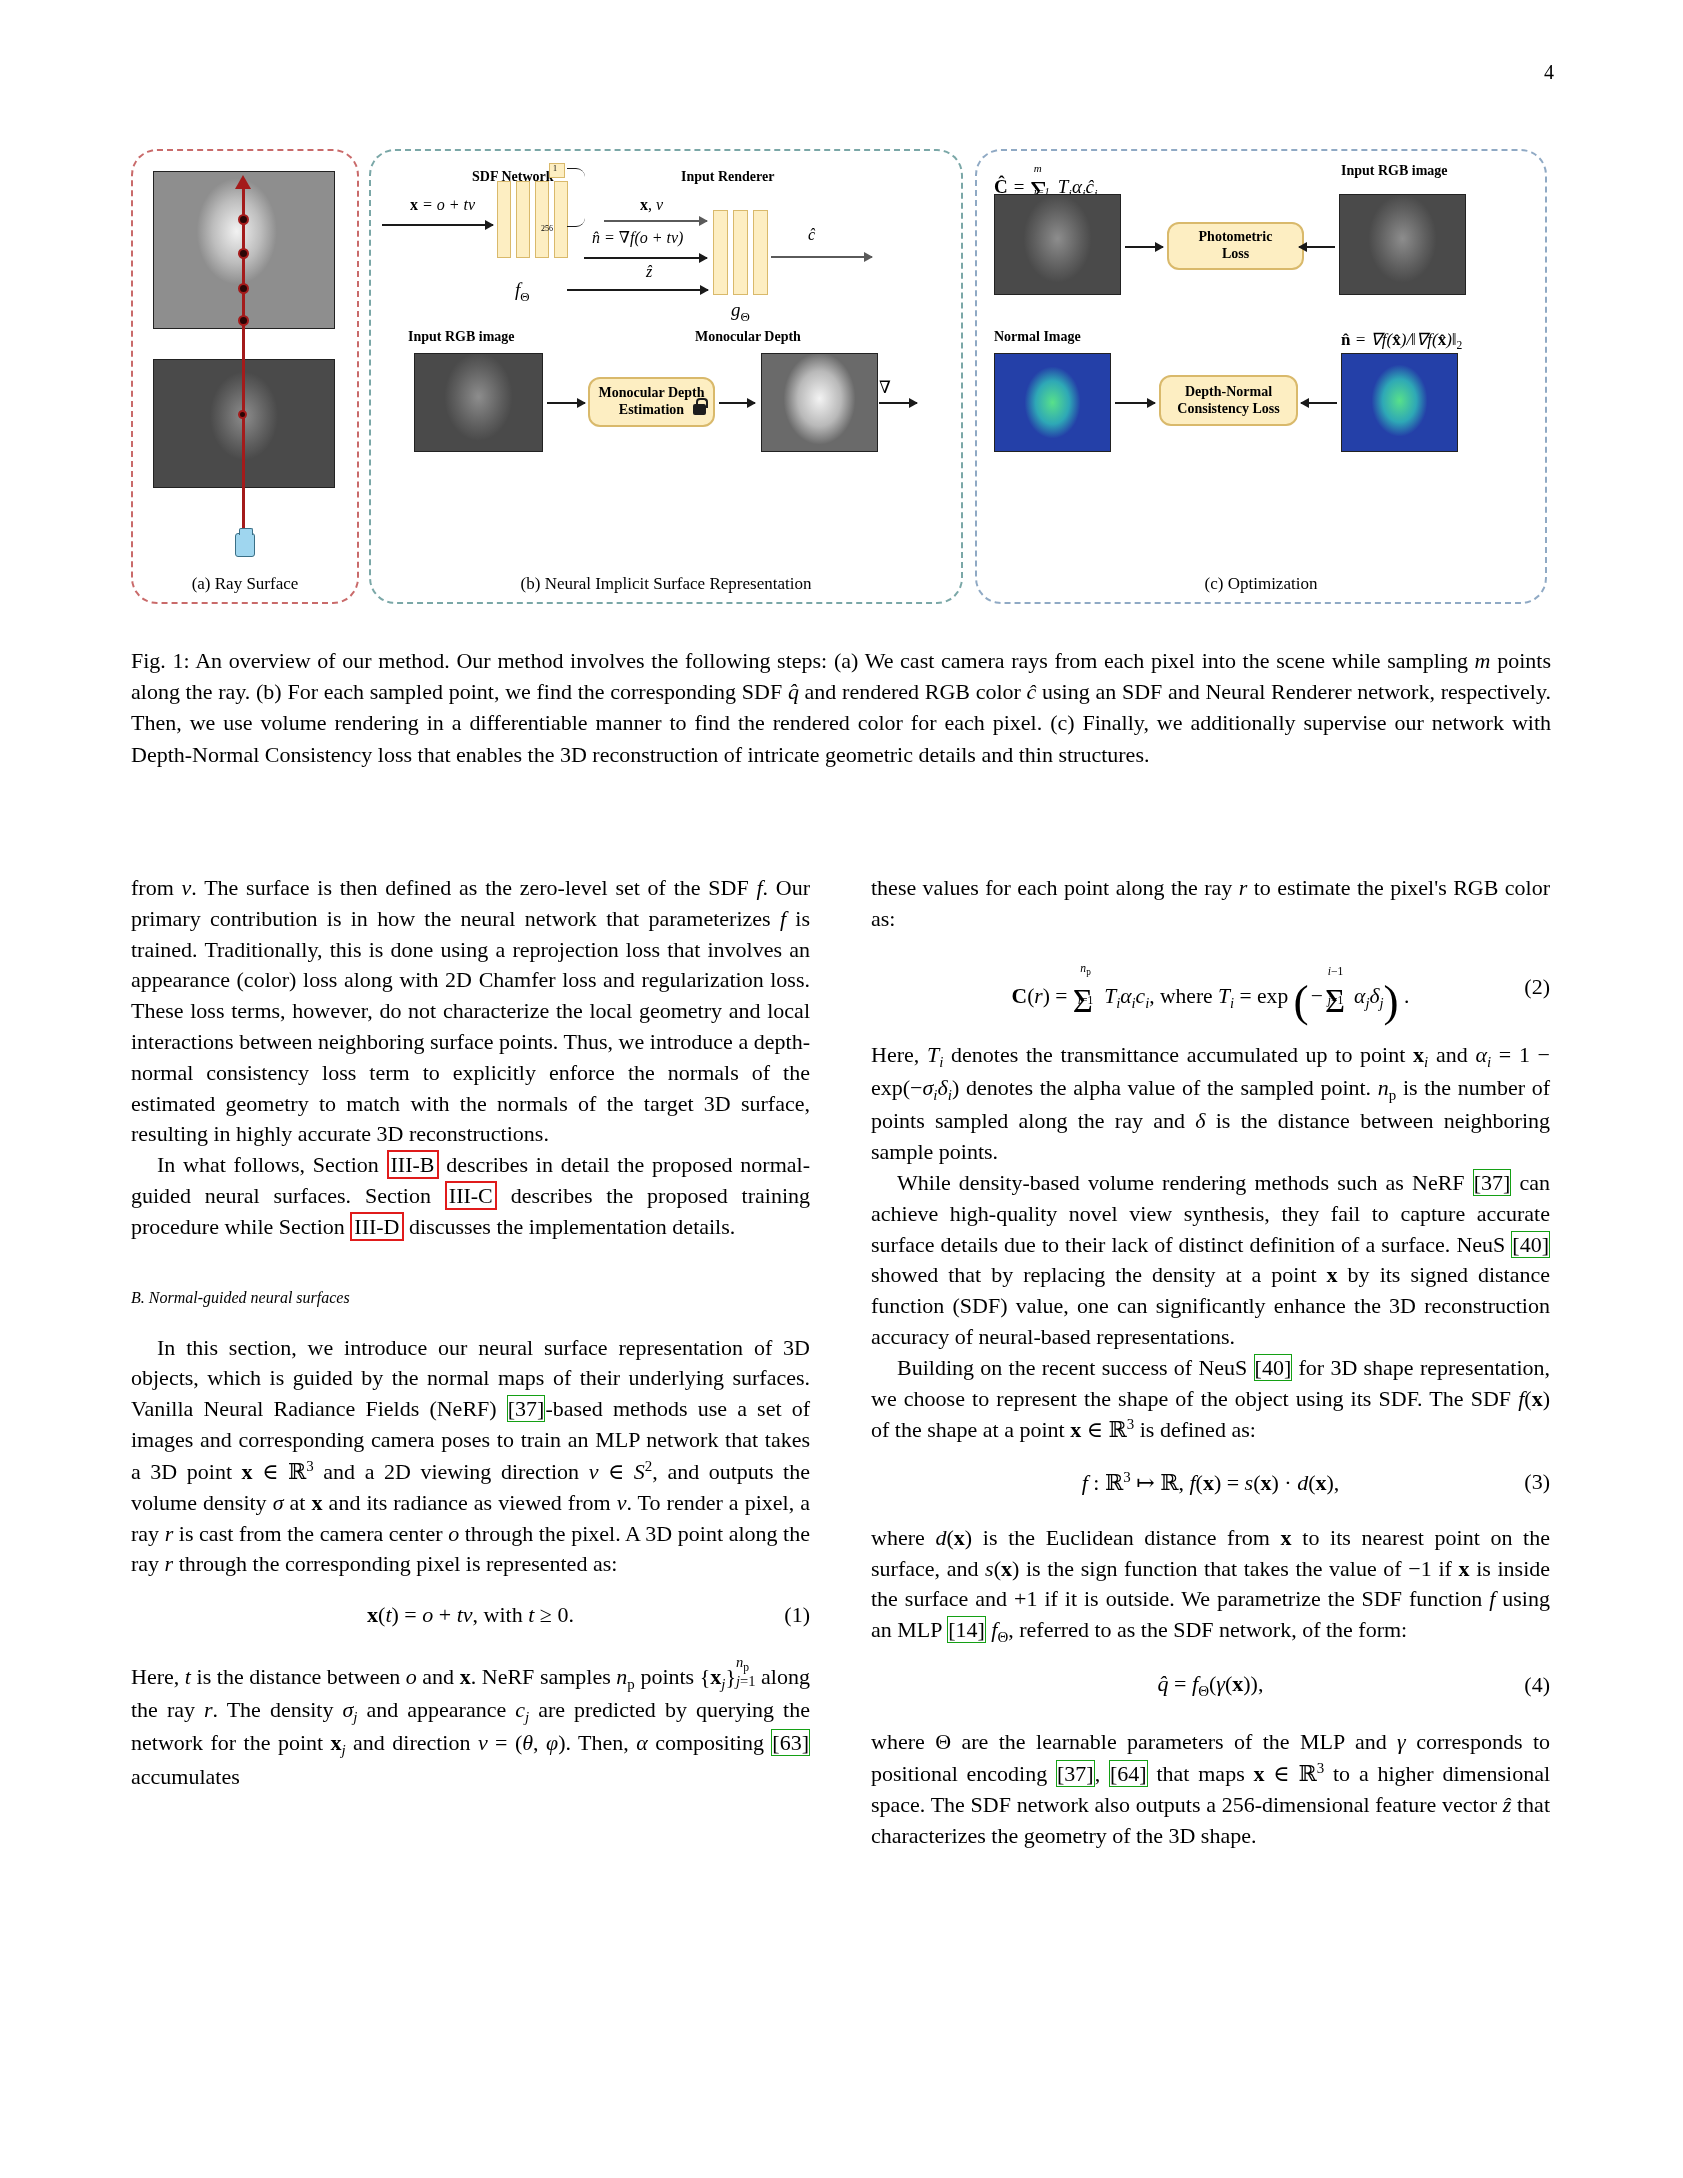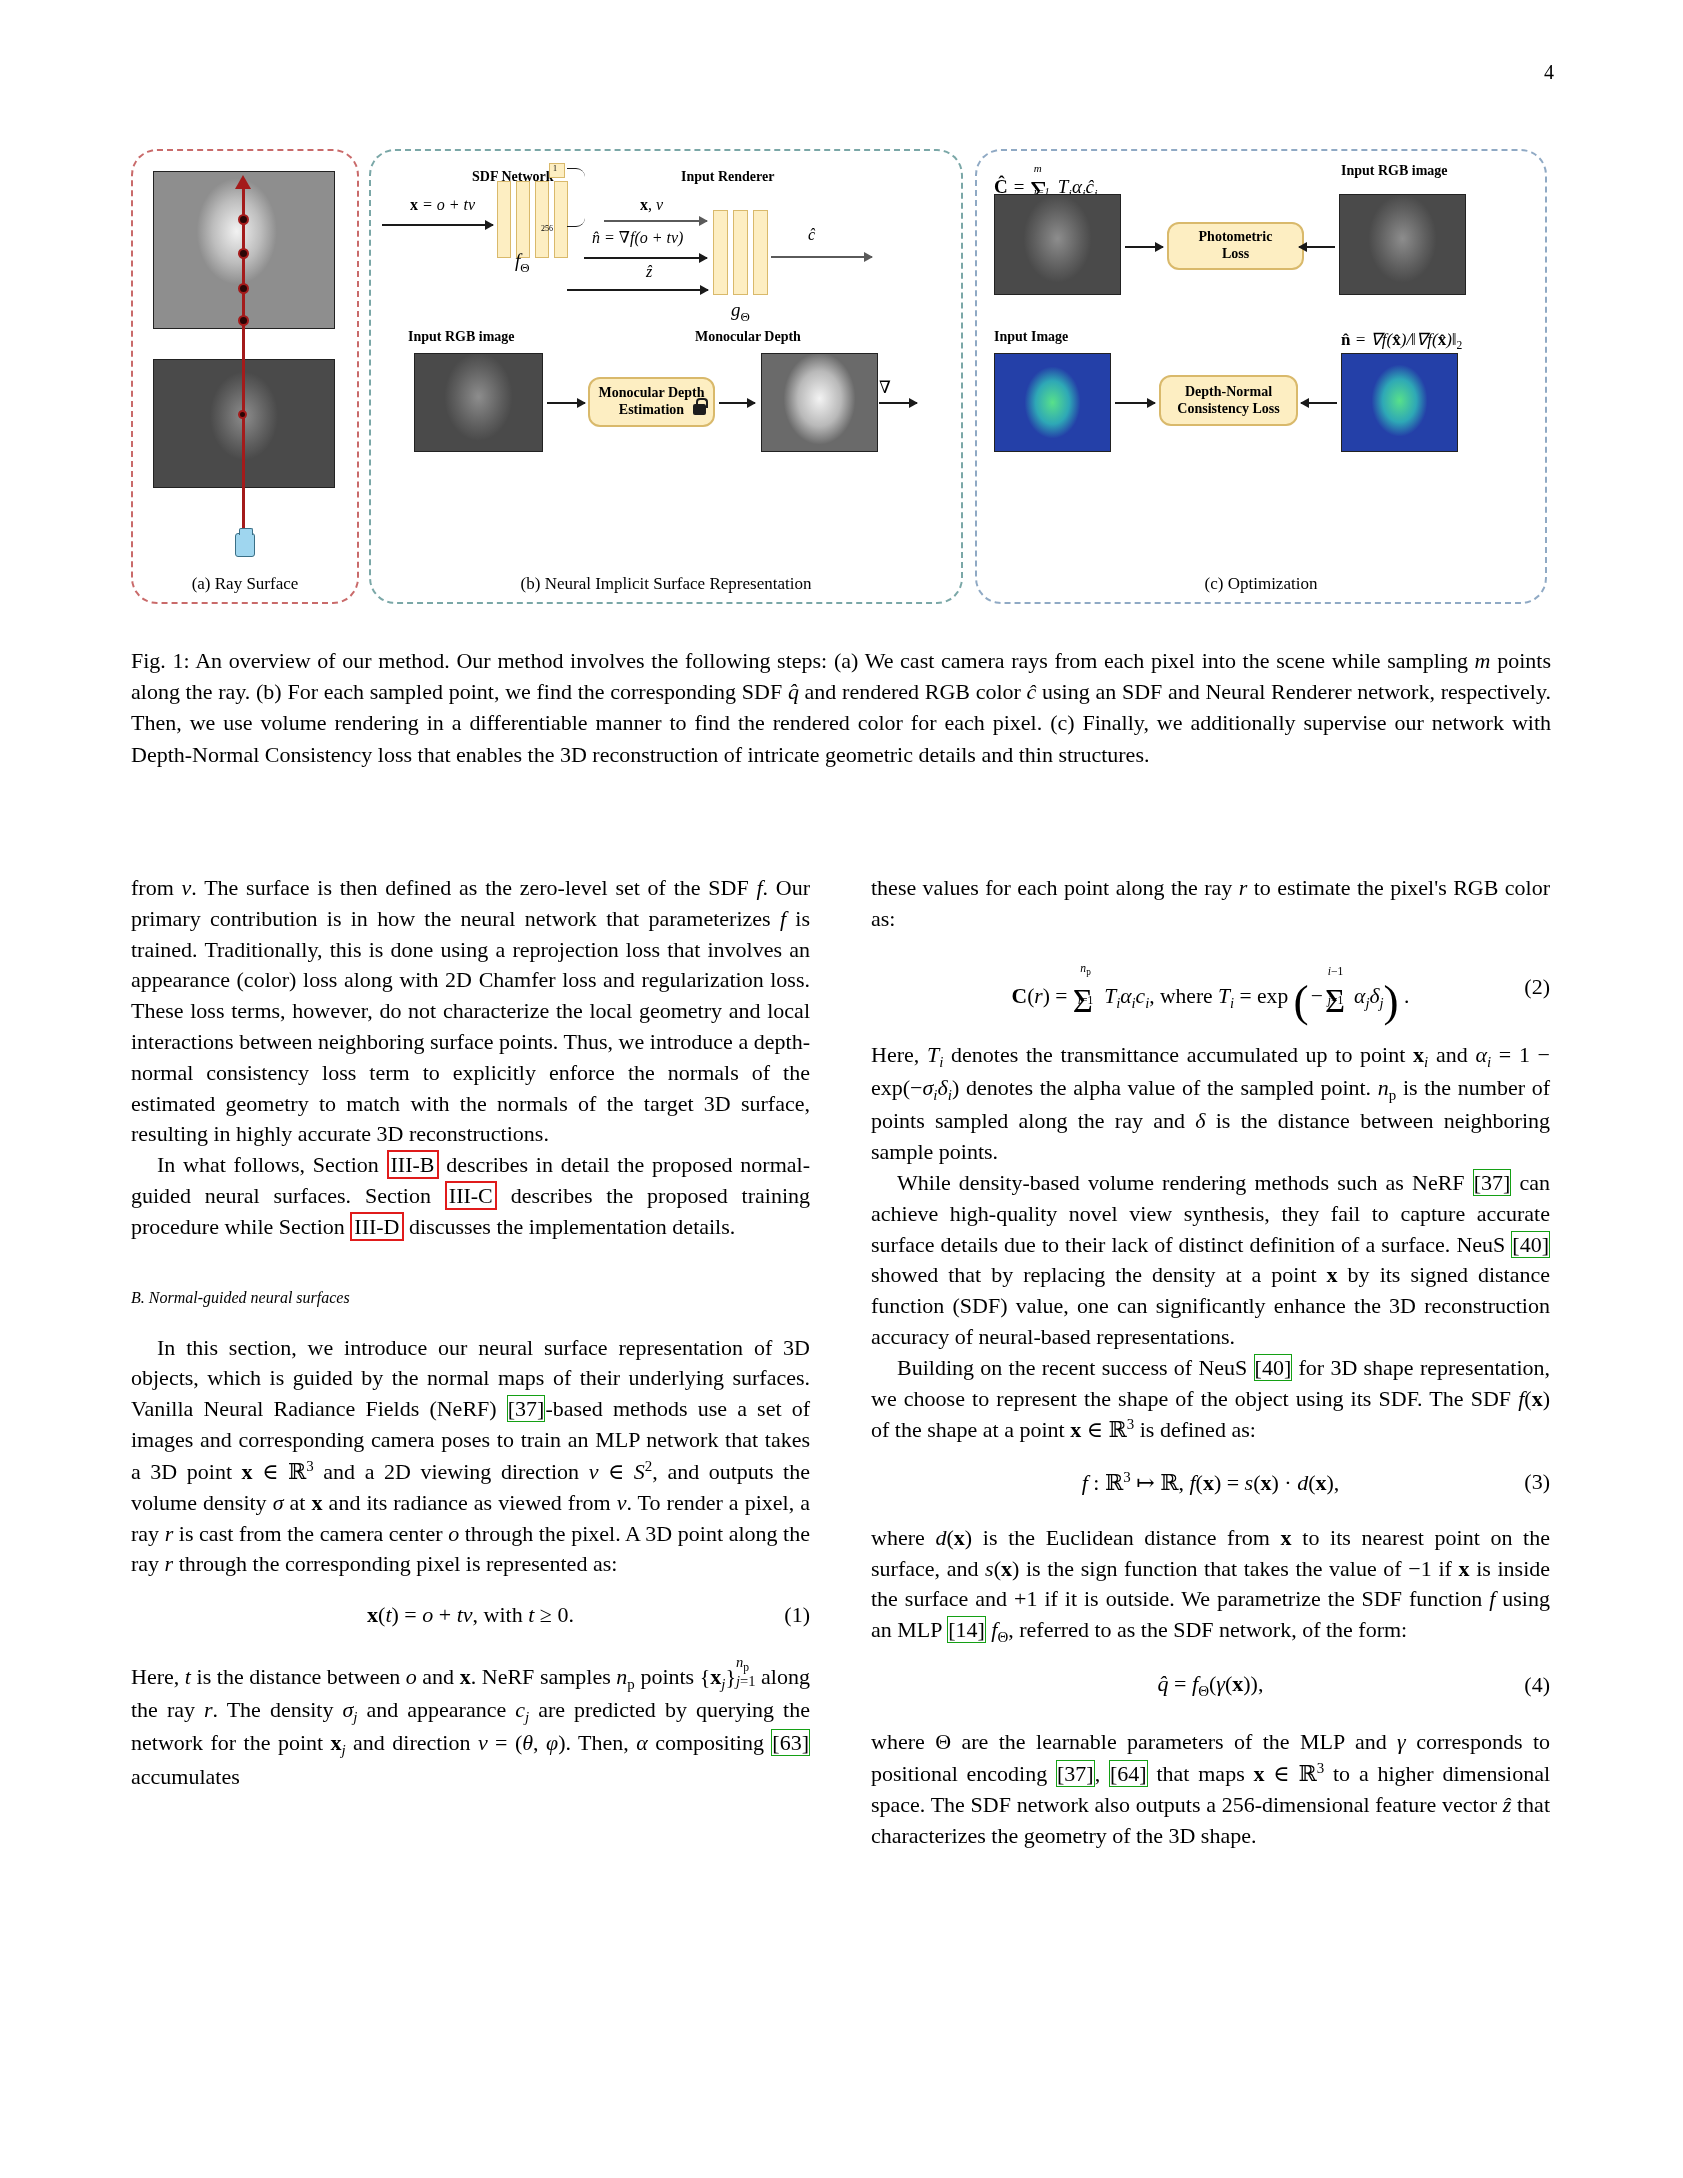--- a/index.html
+++ b/index.html
@@ -160,21 +160,21 @@
 
     <div class="mlp" style="left:366px;top:44px;height:75px;">
       <div class="col" style="width:12px;height:75px;"></div>
       <div class="col" style="width:12px;height:75px;"></div>
       <div class="col" style="width:12px;height:75px;"></div>
       <div class="col" style="width:12px;height:75px;"></div>
     </div>
     <div class="col" style="position:absolute;left:418px;top:24px;width:14px;height:13px;background:#fdeec2;border:1px solid #d9b96b;"></div>
     <div style="position:absolute;left:422px;top:25px;font-size:8px;">1</div>
     <div style="position:absolute;left:410px;top:85px;font-size:8px;">256</div>
-    <div class="netlabel" style="left:384px;top:111px;"><i>f</i><sub class="s" style="font-style:normal;">Θ</sub></div>
+    <div class="netlabel" style="left:384px;top:140px;"><i>f</i><sub class="s" style="font-style:normal;">Θ</sub></div>
 
     <div class="connector" style="left:436px;top:29px;width:18px;height:57px;border-top:1.6px solid #1a1a1a;border-bottom:1.6px solid #1a1a1a;border-radius:0 9px 9px 0;border-left:none;"></div>
 
     <div class="arrowlabel" style="left:509px;top:57px;"><span class="bm" style="font-style:normal;">x</span>, <i>v</i></div>
     <div class="arrow gray" style="left:473px;top:81px;width:103px;"></div>
 
     <div class="arrowlabel" style="left:461px;top:89px;"><i>n̂</i> = ∇<i>f</i>(<i>o</i> + <i>tv</i>)</div>
     <div class="arrow" style="left:453px;top:118px;width:123px;"></div>
 
     <div class="arrowlabel" style="left:515px;top:124px;"><i>ẑ</i></div>
@@ -220,21 +220,21 @@
 
     <div class="lossbox" style="left:1036px;top:83px;width:137px;height:48px;">
       <span>Photometric<br>Loss</span>
     </div>
 
     <div class="arrow left" style="left:1168px;top:107px;width:36px;"></div>
 
     <div class="fig-title" style="left:1210px;top:24px;">Input RGB image</div>
     <div class="imgbox photo" style="left:1208px;top:55px;width:127px;height:101px;"></div>
 
-    <div class="fig-title" style="left:863px;top:190px;">Input Image</div>
+    <div class="fig-title" style="left:863px;top:190px;">Normal Image</div>
     <div class="imgbox normalimg" style="left:863px;top:214px;width:117px;height:99px;"></div>
 
     <div class="arrow" style="left:984px;top:263px;width:40px;"></div>
 
     <div class="lossbox" style="left:1028px;top:236px;width:139px;height:51px;">
       <span>Depth-Normal<br>Consistency Loss</span>
     </div>
 
     <div class="arrow left" style="left:1170px;top:263px;width:36px;"></div>
 

